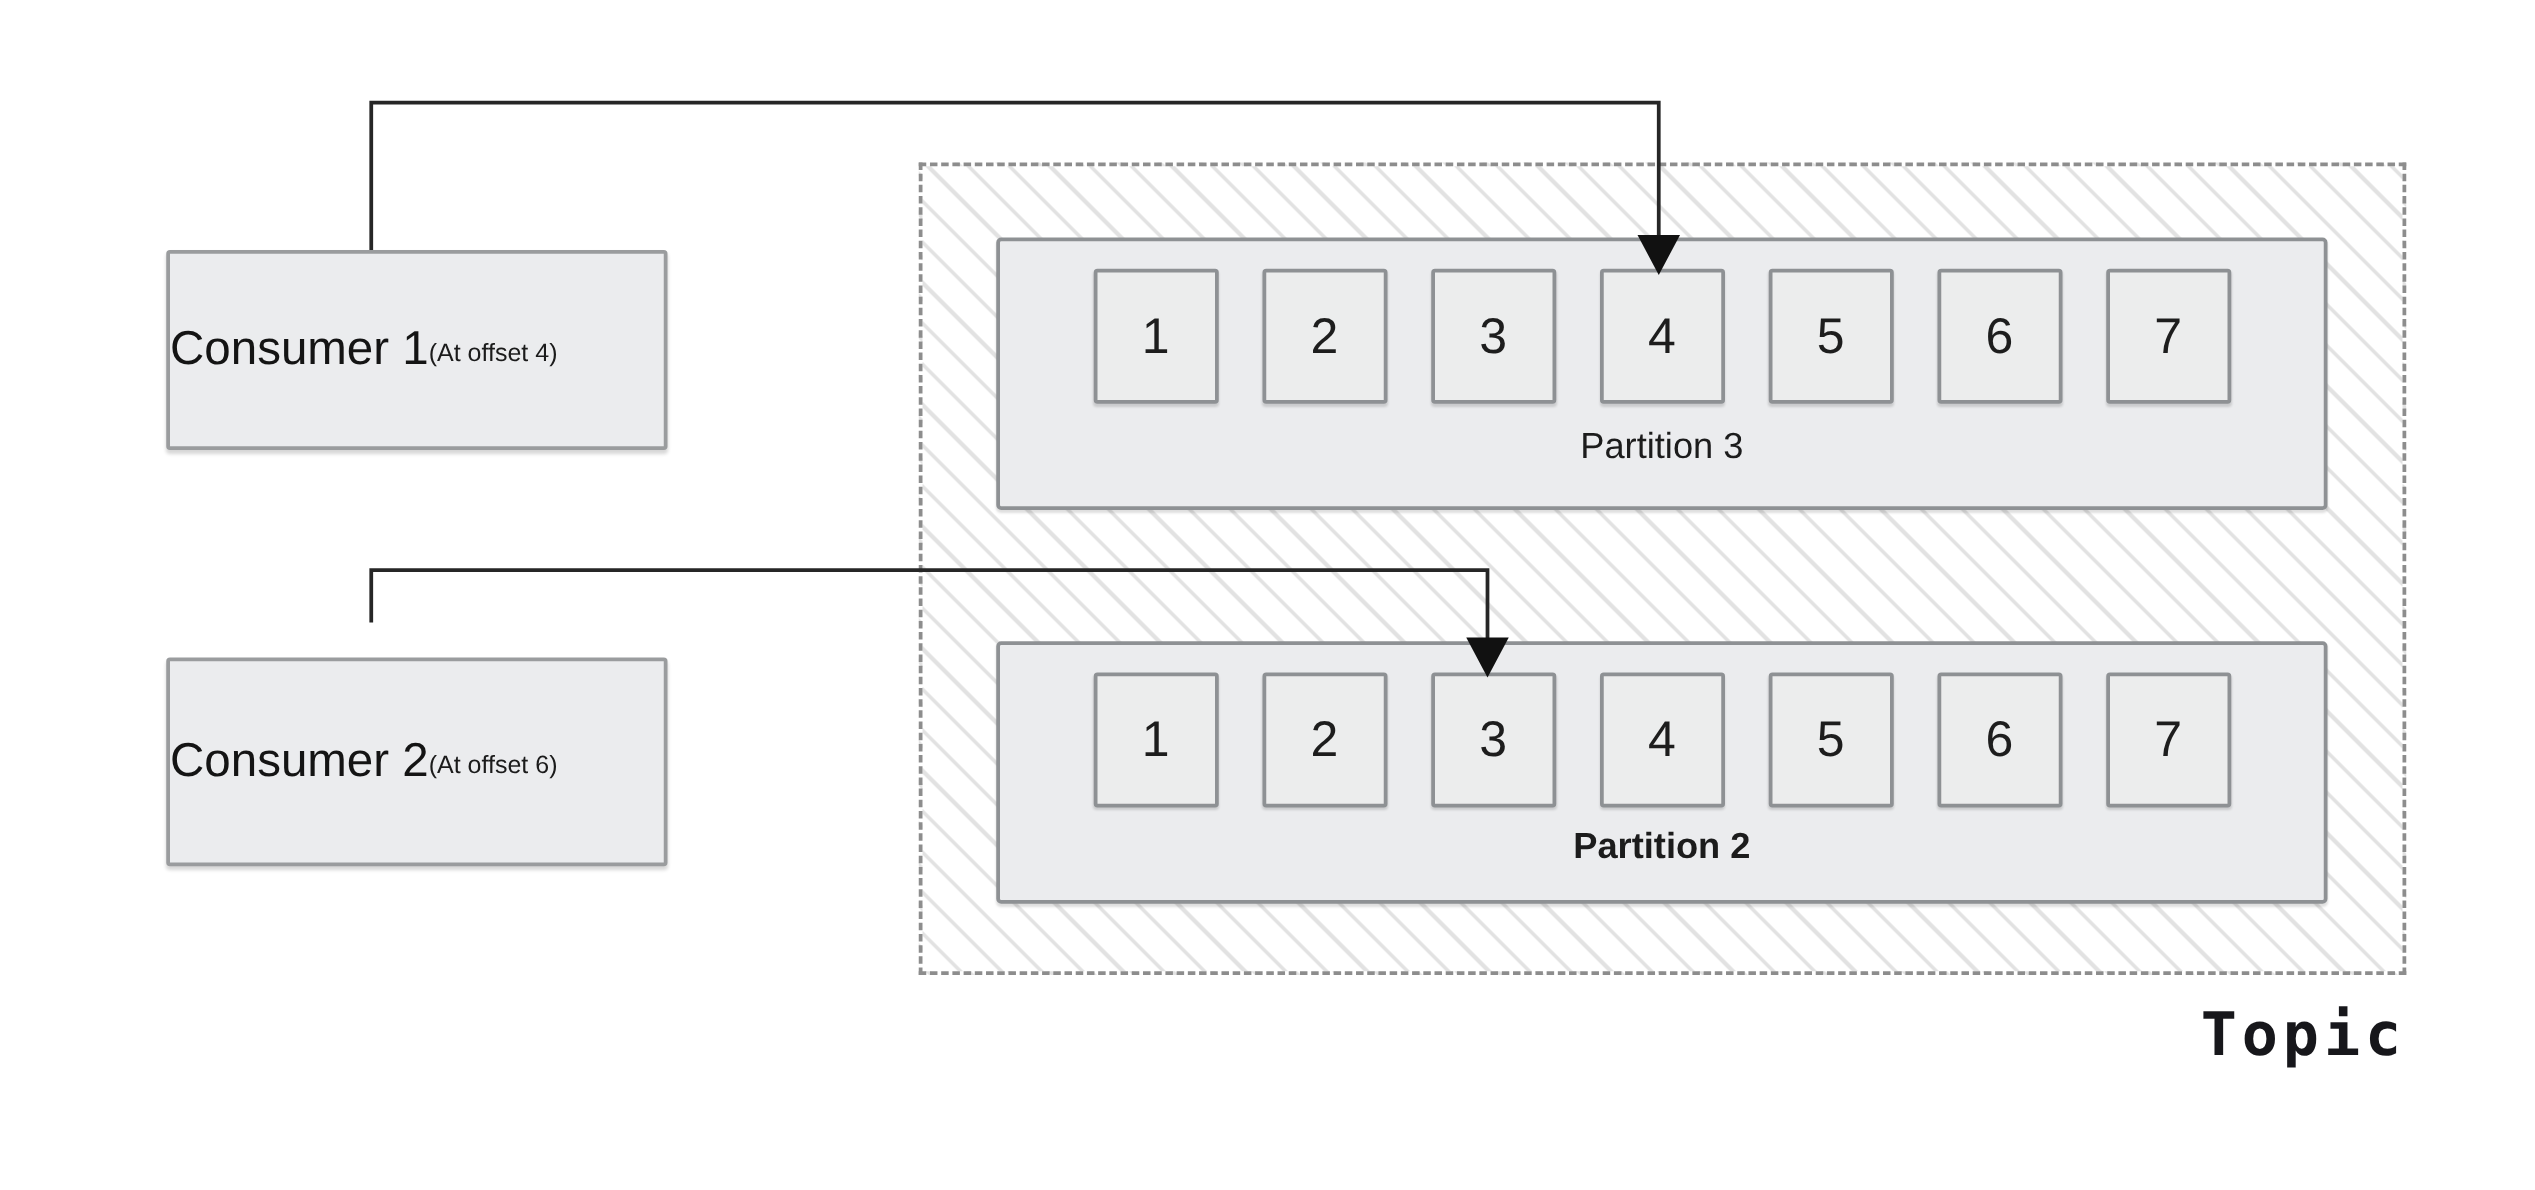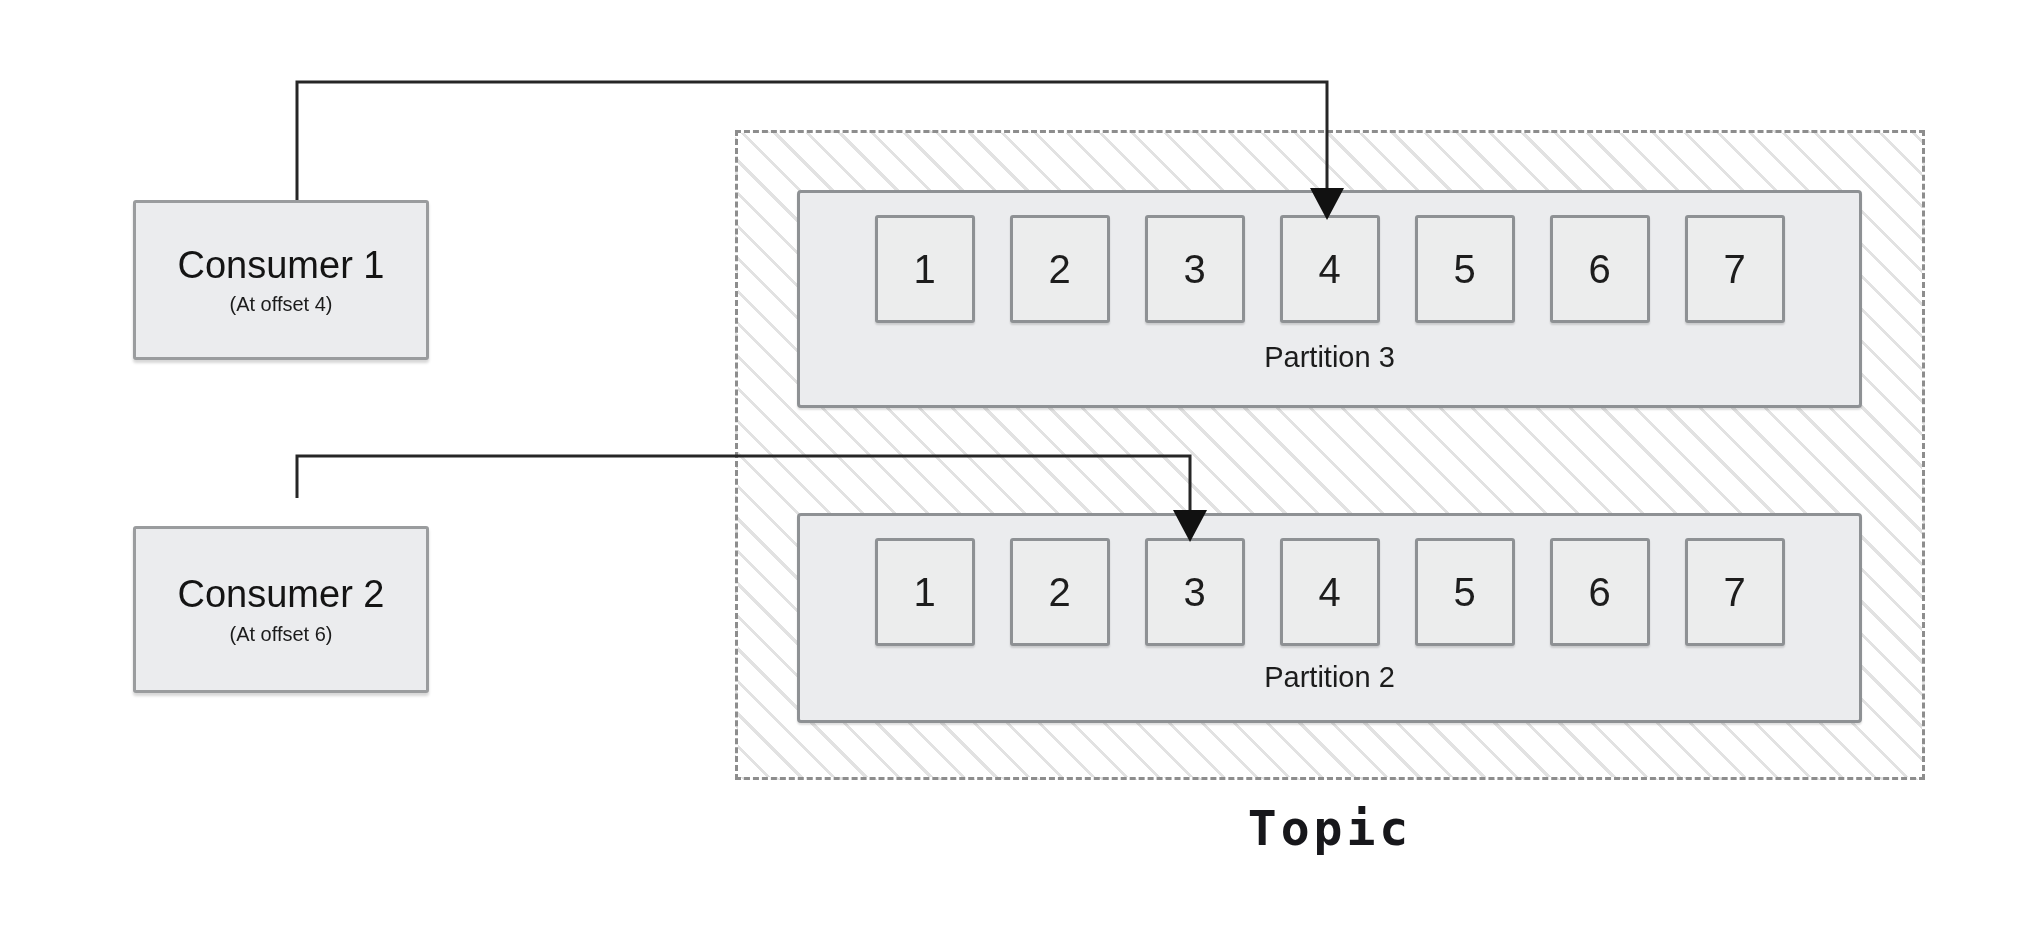--- a/index.html
+++ b/index.html
@@ -75,34 +75,33 @@
   }
   .partition-label {
     position: absolute;
     left: 0;
     width: 100%;
     text-align: center;
     font-size: 29px;
     color: #1c1c1c;
   }
   .partition-1 .partition-label { top: 148px; }
-  .partition-2 .partition-label { top: 145px; }
+  .partition-2 .partition-label { top: 145px; font-weight: bold; }
 
   
   .consumer {
     position: absolute;
     box-sizing: border-box;
-    width: 296px;
+    width: 401px;
     background: #ebecee;
     border: 3px solid #9a9c9e;
     border-radius: 3px;
     display: flex;
-    flex-direction: column;
+    flex-direction: row;
     align-items: center;
-    justify-content: center;
     box-shadow: 0 3px 3px rgba(0,0,0,0.16);
   }
   .consumer-1 { left: 133px; top: 200px; height: 160px; }
   .consumer-2 { left: 133px; top: 526px; height: 167px; }
   .consumer-title {
     font-size: 38px;
     color: #141414;
     line-height: 1.15;
   }
   .consumer-sub {
@@ -120,21 +119,21 @@
     height: 952px;
     pointer-events: none;
   }
 
   
   .topic-caption {
     position: absolute;
     left: 735px;
     top: 800px;
     width: 1190px;
-    text-align: center;
+    text-align: right;
     font-family: "DejaVu Sans Mono", "Liberation Mono", monospace;
     font-size: 48px;
     font-weight: bold;
     letter-spacing: 4px;
     color: #17171b;
   }
 </style>
 </head>
 <body>
 

